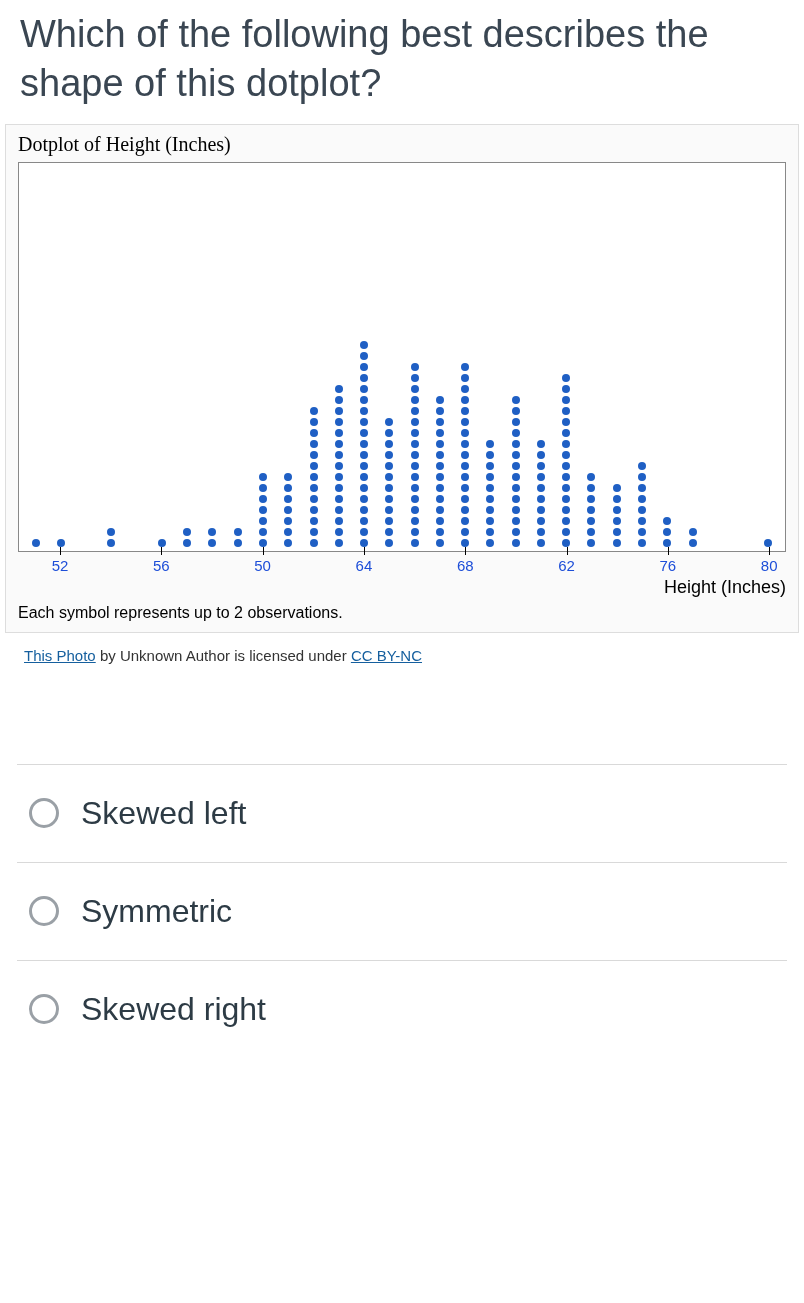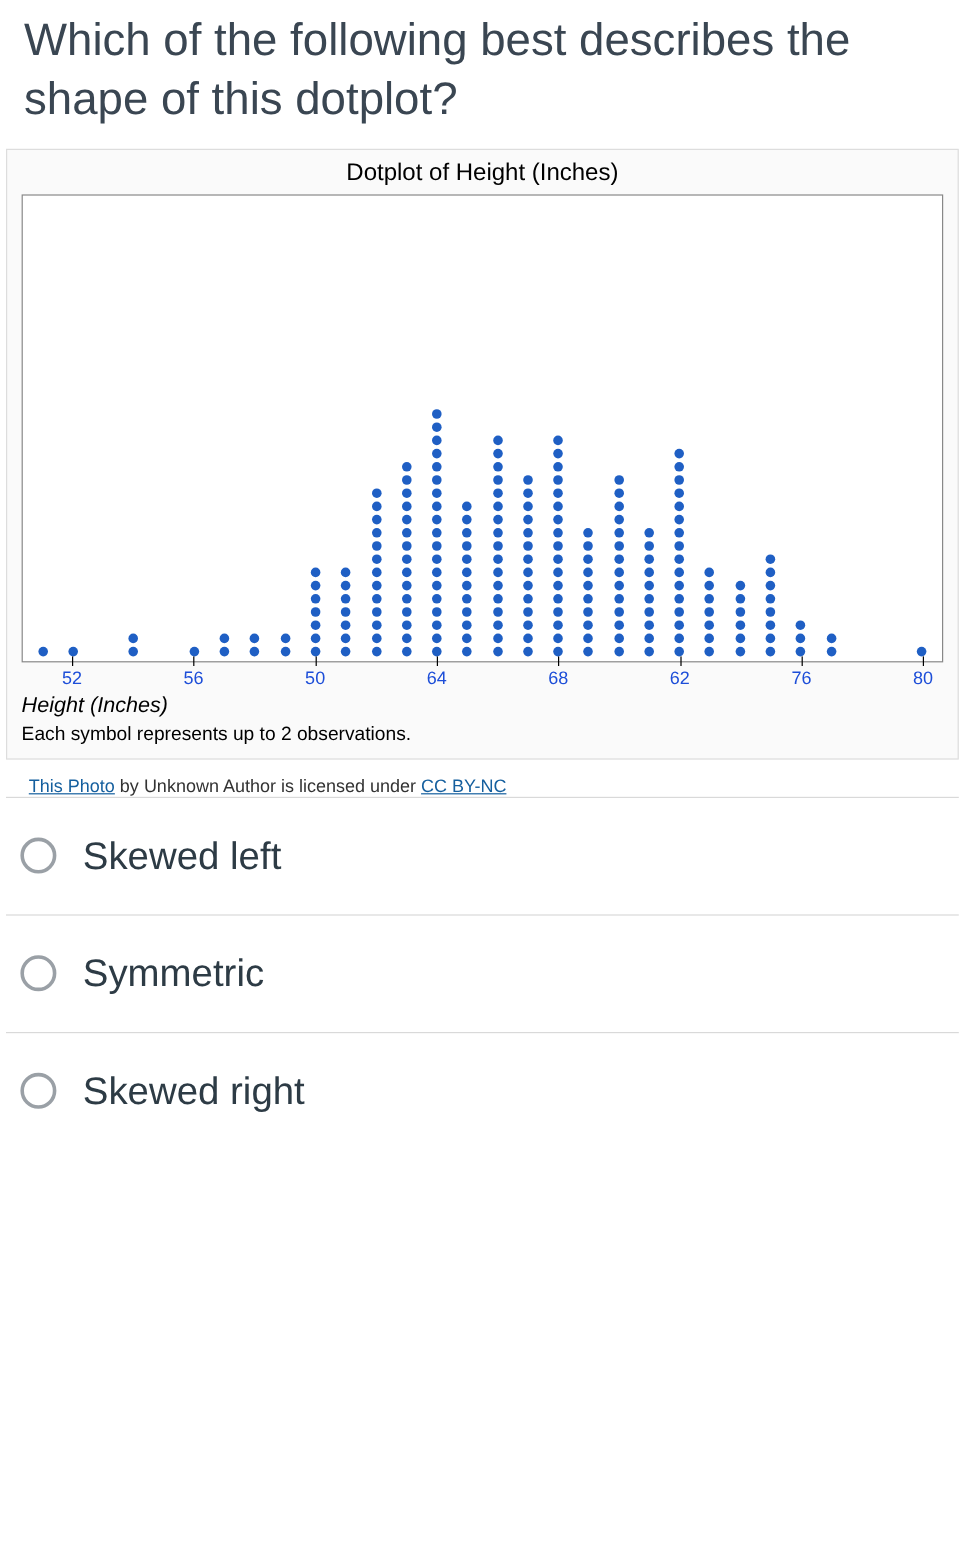--- a/index.html
+++ b/index.html
@@ -16,24 +16,25 @@
   padding: 10px 20px 15px;
   color: #3a4652;
 }
 .chart-container {
   border: 1px solid #ddd;
   background: #fafafa;
   margin: 0 5px 8px;
   padding: 8px 12px 10px;
 }
 .chart-title {
-  text-align: center;
+  text-align: left;
   font-size: 20px;
   color: #000;
   margin-bottom: 6px;
+  font-family: Liberation Serif, serif;
 }
 .plot-frame {
   border: 1px solid #888;
   background: #fff;
   height: 390px;
   position: relative;
   overflow: hidden;
 }
 .dot-columns {
   position: absolute;
@@ -74,42 +75,42 @@
   background: #000;
 }
 .tick-label {
   position: absolute;
   top: 6px; left: 50%;
   transform: translateX(-50%);
   font-size: 15px;
   color: #1d4ed8;
 }
 .xlabel {
-  text-align: left;
+  text-align: right;
   font-size: 18px;
   color: #000;
   margin-top: 2px;
-  font-style: italic;
 }
 .chart-note {
   font-size: 16px;
   color: #000;
   margin-top: 6px;
 }
 .attribution {
   font-size: 15px;
   padding: 6px 24px 0;
   color: #333;
 }
 .attribution a {
   color: #155f9e;
   text-decoration: underline;
 }
 .answers {
-  padding: 0 5px;
+  margin-top: 100px;
+  padding: 0 17px;
 }
 .answer {
   display: flex;
   align-items: center;
   gap: 22px;
   border-top: 1px solid #d9d9d9;
   padding: 30px 12px;
   font-size: 32px;
   color: #2d3b45;
   cursor: pointer;

